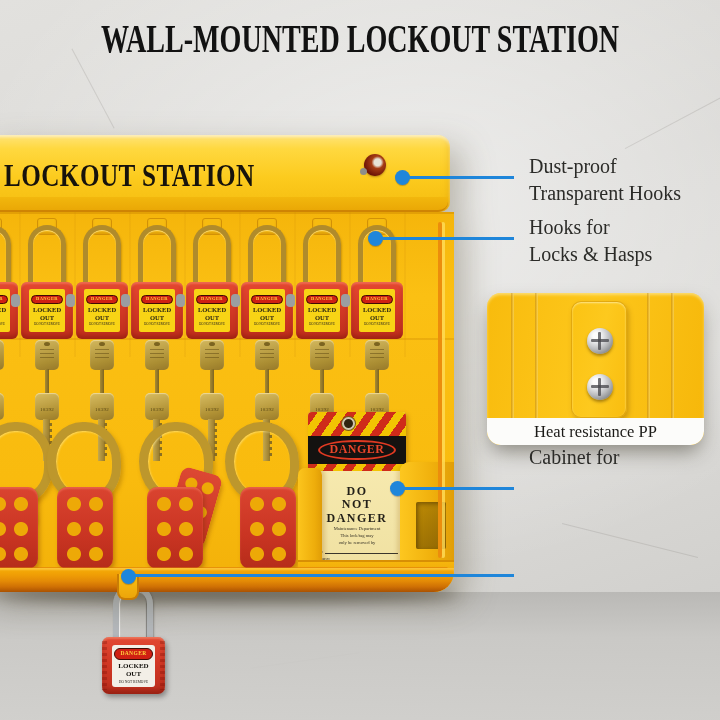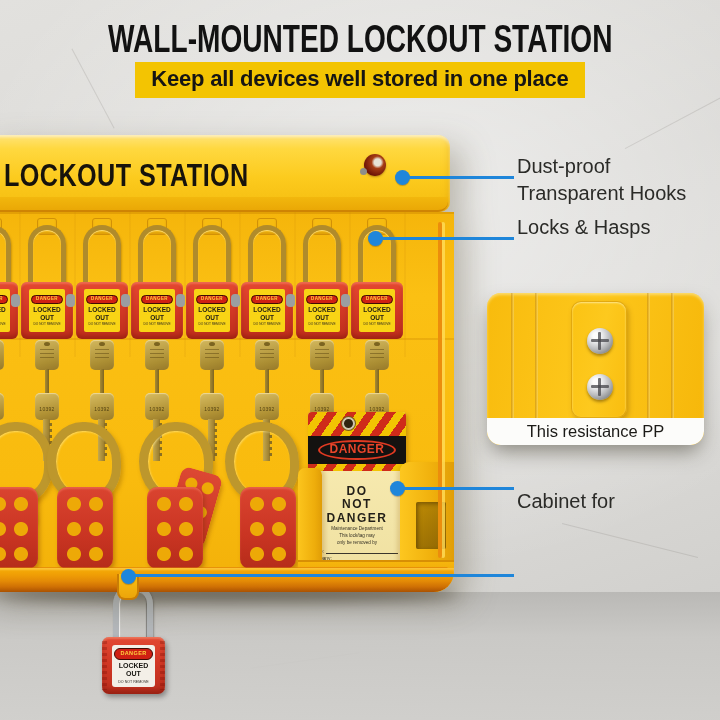--- a/index.html
+++ b/index.html
@@ -1,17 +1,17 @@
 <!DOCTYPE html>
 <html><head>
 <meta charset="utf-8">
 <style>
   * { margin:0; padding:0; box-sizing:border-box; }
   body { font-family:"Liberation Sans", sans-serif; }
-  .scene { position:relative; width:720px; height:720px; overflow:hidden; background:#fde047; }
+  .scene { position:relative; width:720px; height:720px; overflow:hidden; background:#fde047;font-family:Liberation Serif, serif; }
 
   
   .wall { position:absolute; inset:0;
     background:
       radial-gradient(90% 70% at 58% 30%, rgba(255,255,255,.55), rgba(255,255,255,0) 70%),
       linear-gradient(160deg,#e2e1de 0%,#d8d7d4 40%,#dcdbd8 62%,#cccbc8 100%); }
   .wall-lower { position:absolute; left:0; right:0; top:592px; bottom:0;
     background:linear-gradient(180deg,#b7b6b3,#c9c8c5 35%,#d0cfcc); opacity:.9; }
   .crack { position:absolute; background:rgba(110,108,100,.18); height:1px; }
   .crack.c1 { left:48px; top:88px; width:90px; transform:rotate(62deg); }
@@ -215,39 +215,36 @@
   .dot.d1 { left:395px; top:170px; } .dot.d2 { left:368px; top:231px; }
   .dot.d3 { left:390px; top:481px; } .dot.d4 { left:121px; top:569px; }
   .cline { position:absolute; height:3px; background:#1f86da; z-index:6; }
   .cline.l1 { left:402px; top:176px; width:112px; }
   .cline.l2 { left:375px; top:237px; width:139px; }
   .cline.l3 { left:397px; top:487px; width:117px; }
   .cline.l4 { left:128px; top:574px; width:386px; }
   .callout { position:absolute; left:517px; width:200px; font-size:20px; line-height:27px;
     color:#2b2b28; z-index:6; }
   .callout.t1 { top:153px; } .callout.t2 { top:214px; }
-  .callout.t3 { top:488px; } .callout.t4 { top:551px; }
-  .callout span { display:block; }
+  .callout.t3 { top:444px; } .callout.t4 { top:551px; }
+  .callout span { display:block;margin-left:12px; }
 </style>
 </head>
 <body>
 
 <div class="scene">
   <div class="wall"></div>
   <div class="crack c1"></div>
   <div class="crack c2"></div>
   <div class="crack c3"></div>
   <div class="crack c4"></div>
   <div class="wall-lower"></div>
 
   <div class="title-wrap">
     <h1>WALL-MOUNTED LOCKOUT STATION</h1>
-  </div>
-  <div class="banner-wrap">
-    <div class="banner">Keep all devices well stored in one place</div>
   </div>
 
   <div class="station-shadow"></div>
 
   <div class="station">
     <div class="sbody">
       <div class="cover-ridges"></div>
       <div class="seam"></div>
 
       <div class="locks-row" id="locks-row">
@@ -505,35 +502,36 @@
 
   <div class="inset">
     <div class="iridge i1"></div>
     <div class="iridge i2"></div>
     <div class="iridge i3"></div>
     <div class="iridge i4"></div>
     <div class="iplate">
       <div class="screw s1"></div>
       <div class="screw s2"></div>
     </div>
-    <div class="inset-caption">This resistance PP</div>
+    <div class="inset-caption">Heat resistance PP</div>
   </div>
 
   <div class="dot d1"></div>
   <div class="dot d2"></div>
   <div class="dot d3"></div>
   <div class="dot d4"></div>
   <div class="cline l1"></div>
   <div class="cline l2"></div>
   <div class="cline l3"></div>
   <div class="cline l4"></div>
 
   <div class="callout t1">
     <span>Dust-proof</span>
     <span>Transparent Hooks</span>
   </div>
   <div class="callout t2">
+    <span>Hooks for</span>
     <span>Locks &amp; Hasps</span>
   </div>
   <div class="callout t3">
     <span>Cabinet for</span>
   </div>
 </div>
 
 </body></html>

